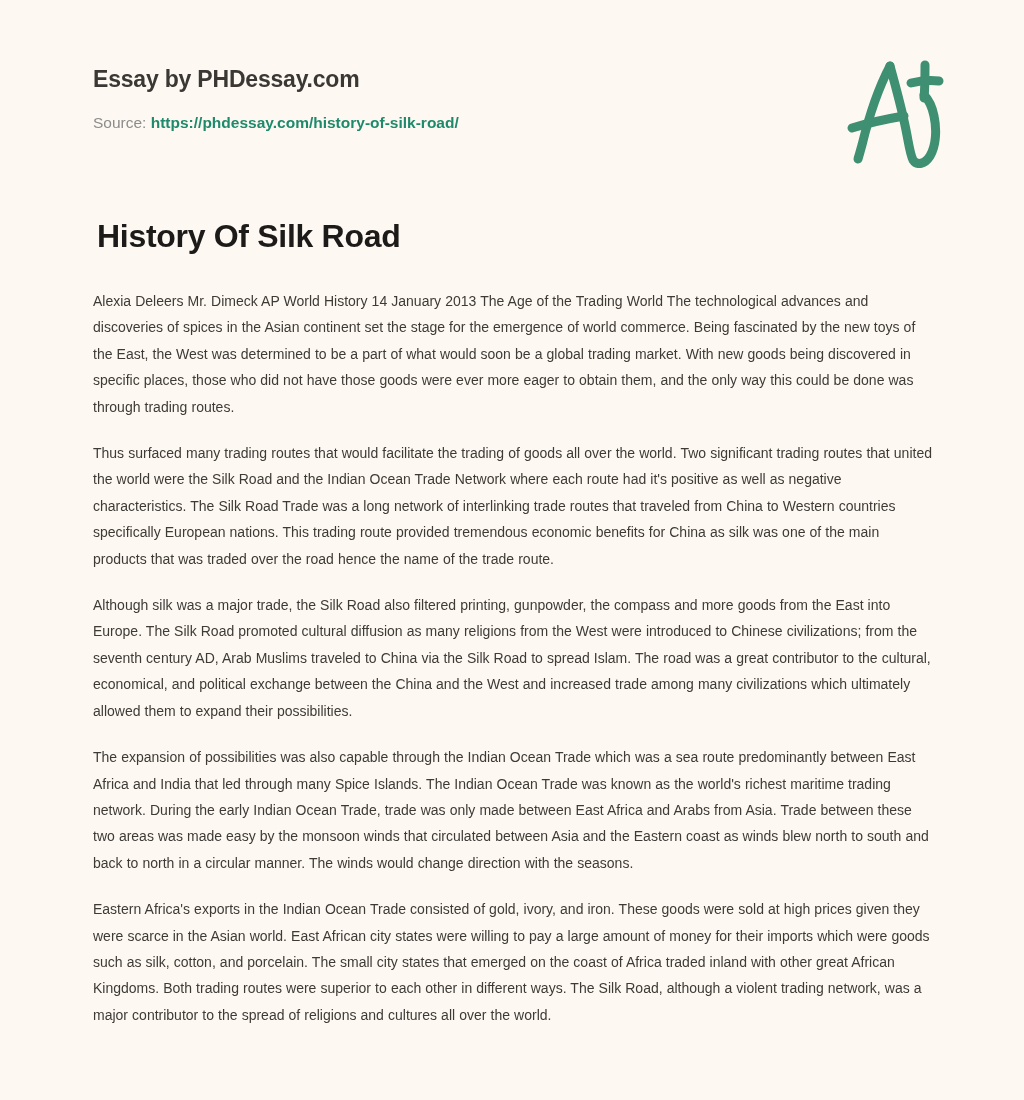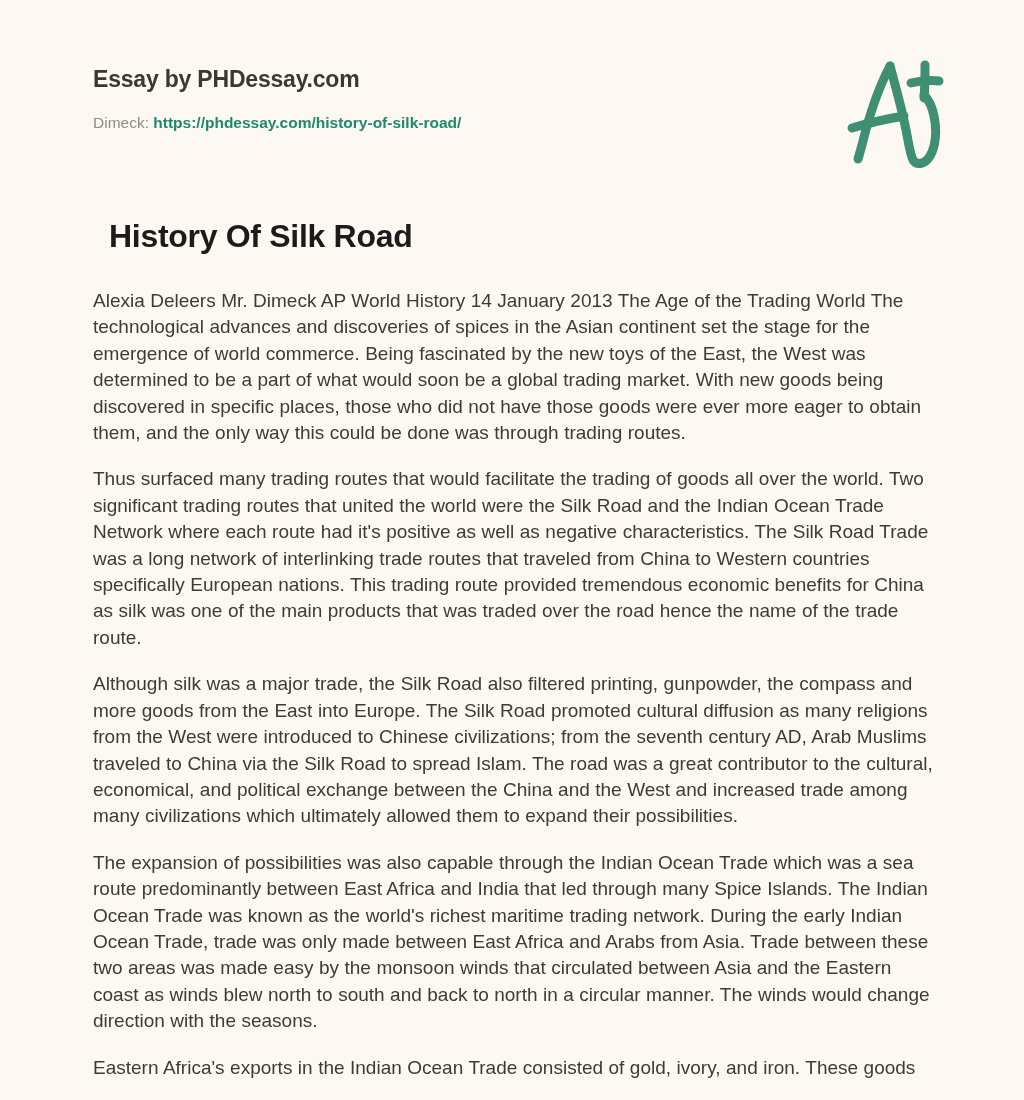--- a/index.html
+++ b/index.html
@@ -78,43 +78,43 @@
     top: 216px;
     width: 840px;
   }
 
   .article-title {
     font-size: 32px;
     font-weight: bold;
     color: #1D1B19;
     letter-spacing: -0.3px;
     line-height: 40px;
-    margin: 0 0 32px 16px;
+    margin: 0 0 32px 4px;
   }
 
   .para {
-    font-size: 19px;
+    font-size: 14px;
     line-height: 26.4px;
     color: #3E3A36;
     margin: 0 0 20px 0;
     text-align: left;
     word-spacing: 0.2px;
   }
   .para:last-child { margin-bottom: 0; }
 </style>
 </head>
 <body>
 
 <div class="page">
 
   <div class="header">
     <div class="brand-title">Essay by PHDessay.com</div>
 
     <div class="source-line">
-      <span class="source-label">Dimeck:</span>
+      <span class="source-label">Source:</span>
       <a class="source-url" href="#">https://phdessay.com/history-of-silk-road/</a>
     </div>
   </div>
 
   <div class="logo">
     <svg viewBox="0 0 112 118" xmlns="http://www.w3.org/2000/svg">
       <g fill="none" stroke="#3F8F73" stroke-linecap="round" stroke-linejoin="round">
 
         <path d="M50 16 C41 33, 30 62, 22 95 C20 102, 19 106, 18 109" stroke-width="9"></path>
 

